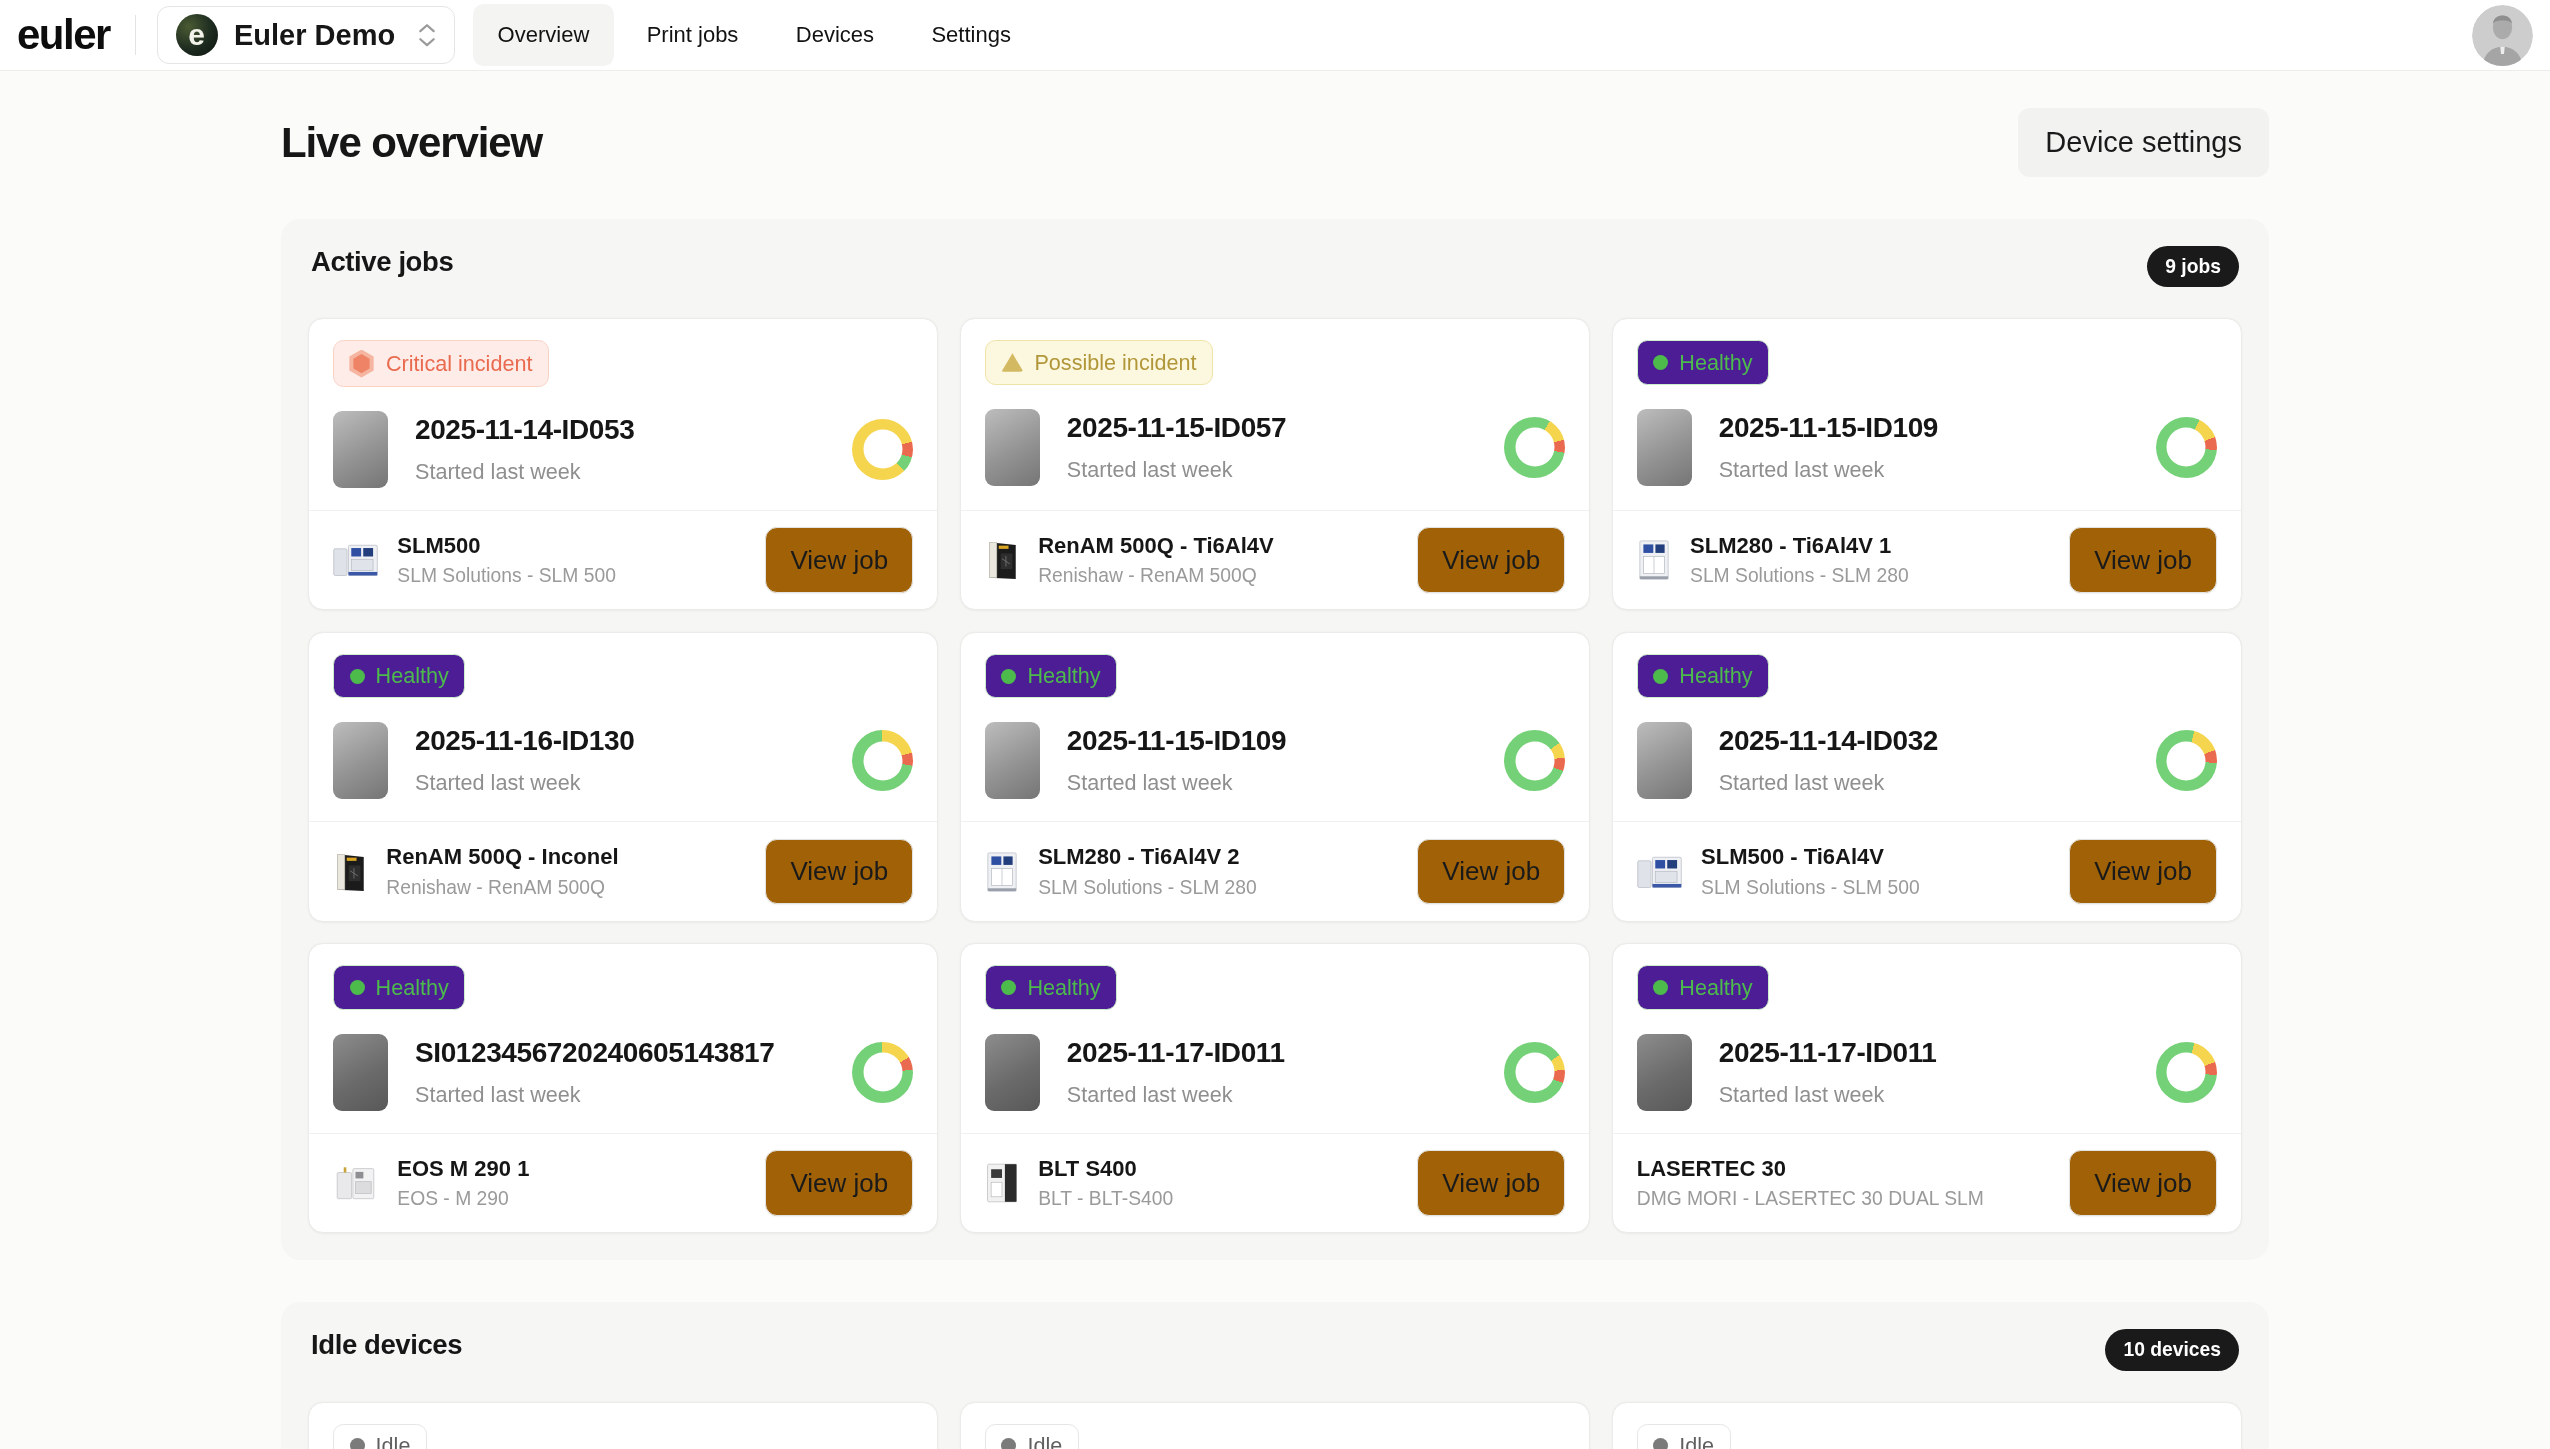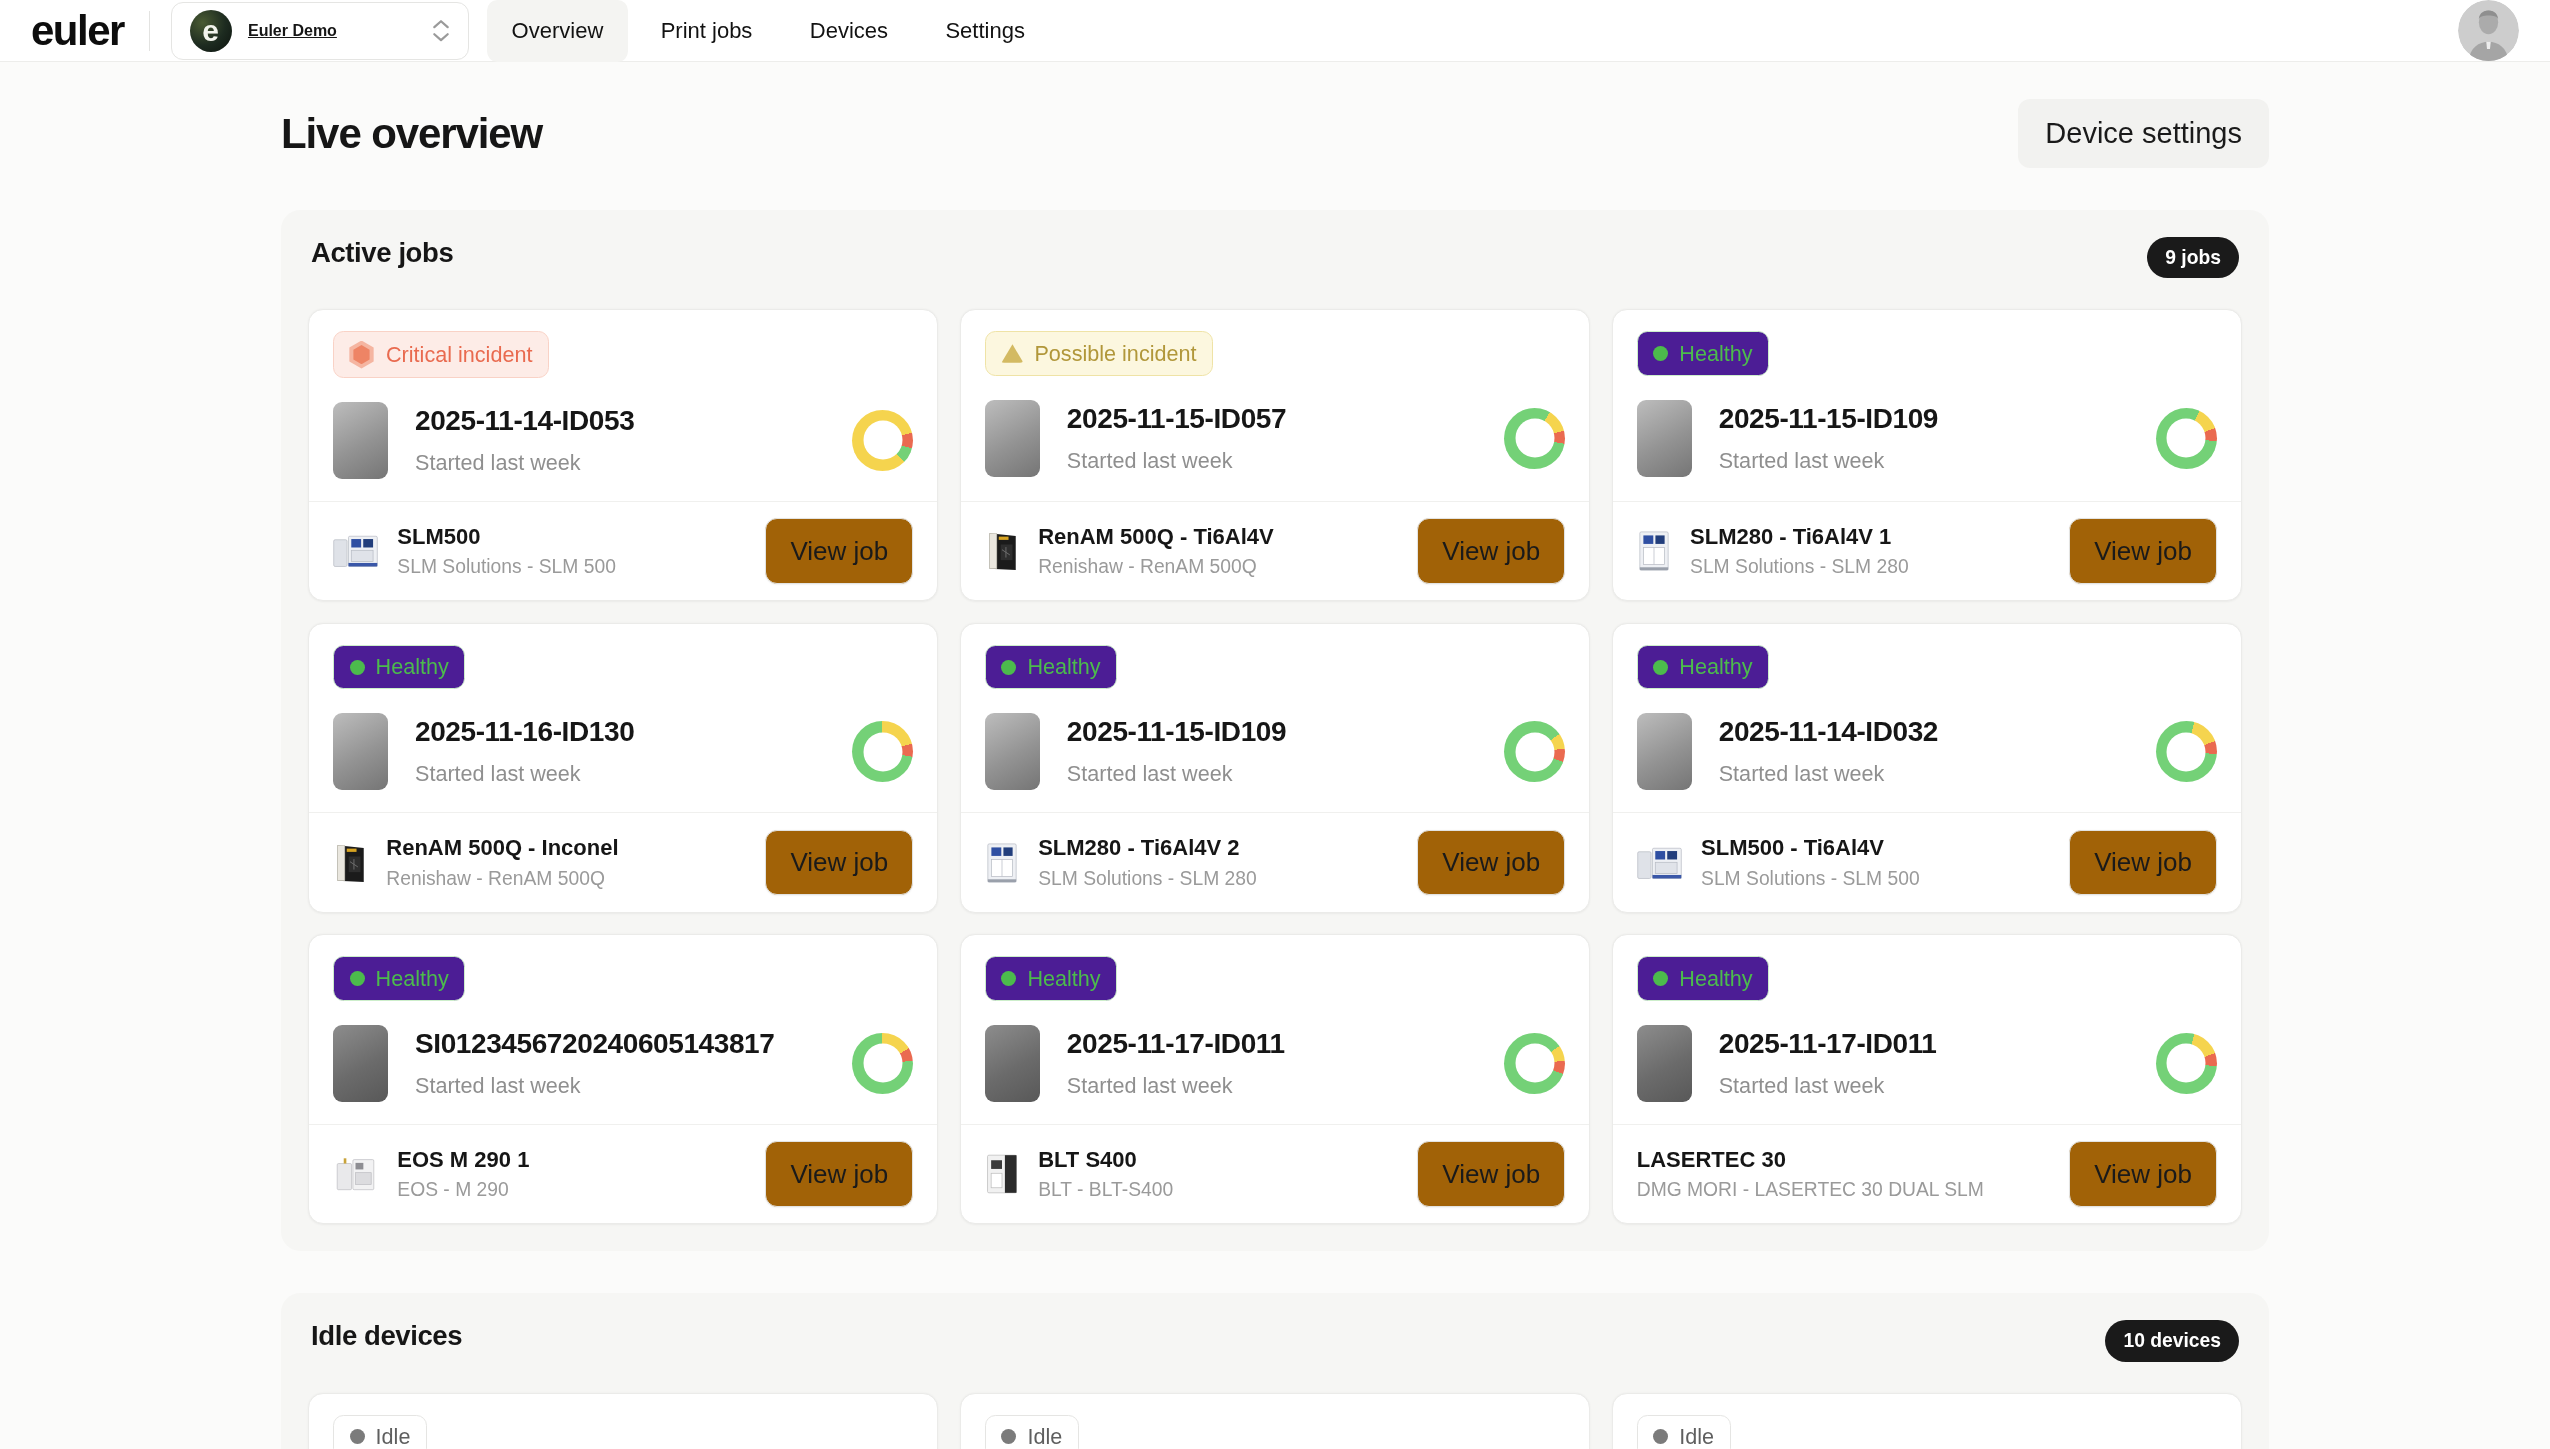--- a/index.html
+++ b/index.html
@@ -4,40 +4,40 @@
 <style>
   * { box-sizing: border-box; margin: 0; padding: 0; }
   html, body { width: 2550px; height: 1449px; overflow: hidden; }
   body {
     font-family: "Liberation Sans", sans-serif;
     background: #fbfbfa;
     color: #161616;
   }
   
   .header {
-    height: 62px; background: #ffffff; border-bottom: 0.7px solid #ededeb;
-    display: flex; align-items: center; padding: 0 31px;
+    height: 71px; background: #ffffff; border-bottom: 0.7px solid #ededeb;
+    display: flex; align-items: center; padding: 0 17px;
   }
   .brand {
     font-size: 42px; font-weight: 700; letter-spacing: -1.5px; color: #0d0d0d;
     margin-right: 25px;
   }
   .header-divider { width: 0.7px; height: 40px; background: #e3e3e1; margin-right: 21px; }
   .workspace-select {
     display: flex; align-items: center; gap: 16.4px; height: 58px;
     border: 0.7px solid #e5e5e3; border-radius: 12px; background: #fff;
     padding: 0 18px; cursor: pointer; min-width: 298px;
   }
   .workspace-logo {
     width: 42px; height: 42px; border-radius: 50%;
     background: radial-gradient(circle at 30% 30%, #4a5b33 0%, #1d2b20 55%, #0c120d 100%);
     color: #f2f4ec; font-weight: 700; font-size: 30px;
     display: flex; align-items: center; justify-content: center;
   }
-  .workspace-name { font-size: 16px; font-weight: 600; flex: 1; text-decoration: underline; }
+  .workspace-name { font-size: 29px; font-weight: 600; flex: 1; }
   .chevrons { display: flex; flex-direction: column; gap: 3px; align-items: center; }
   .chevrons svg { display: block; }
   .nav { display: flex; align-items: center; gap: 7.4px; margin-left: 18px; }
   .nav-item {
     font-size: 22px; font-weight: 500; color: #121212;
     padding: 18px 25px; border-radius: 10.4px; cursor: pointer; background: transparent;
     border: none; font-family: inherit;
   }
   .nav-item.active { background: #f4f4f2; }
   .avatar {

